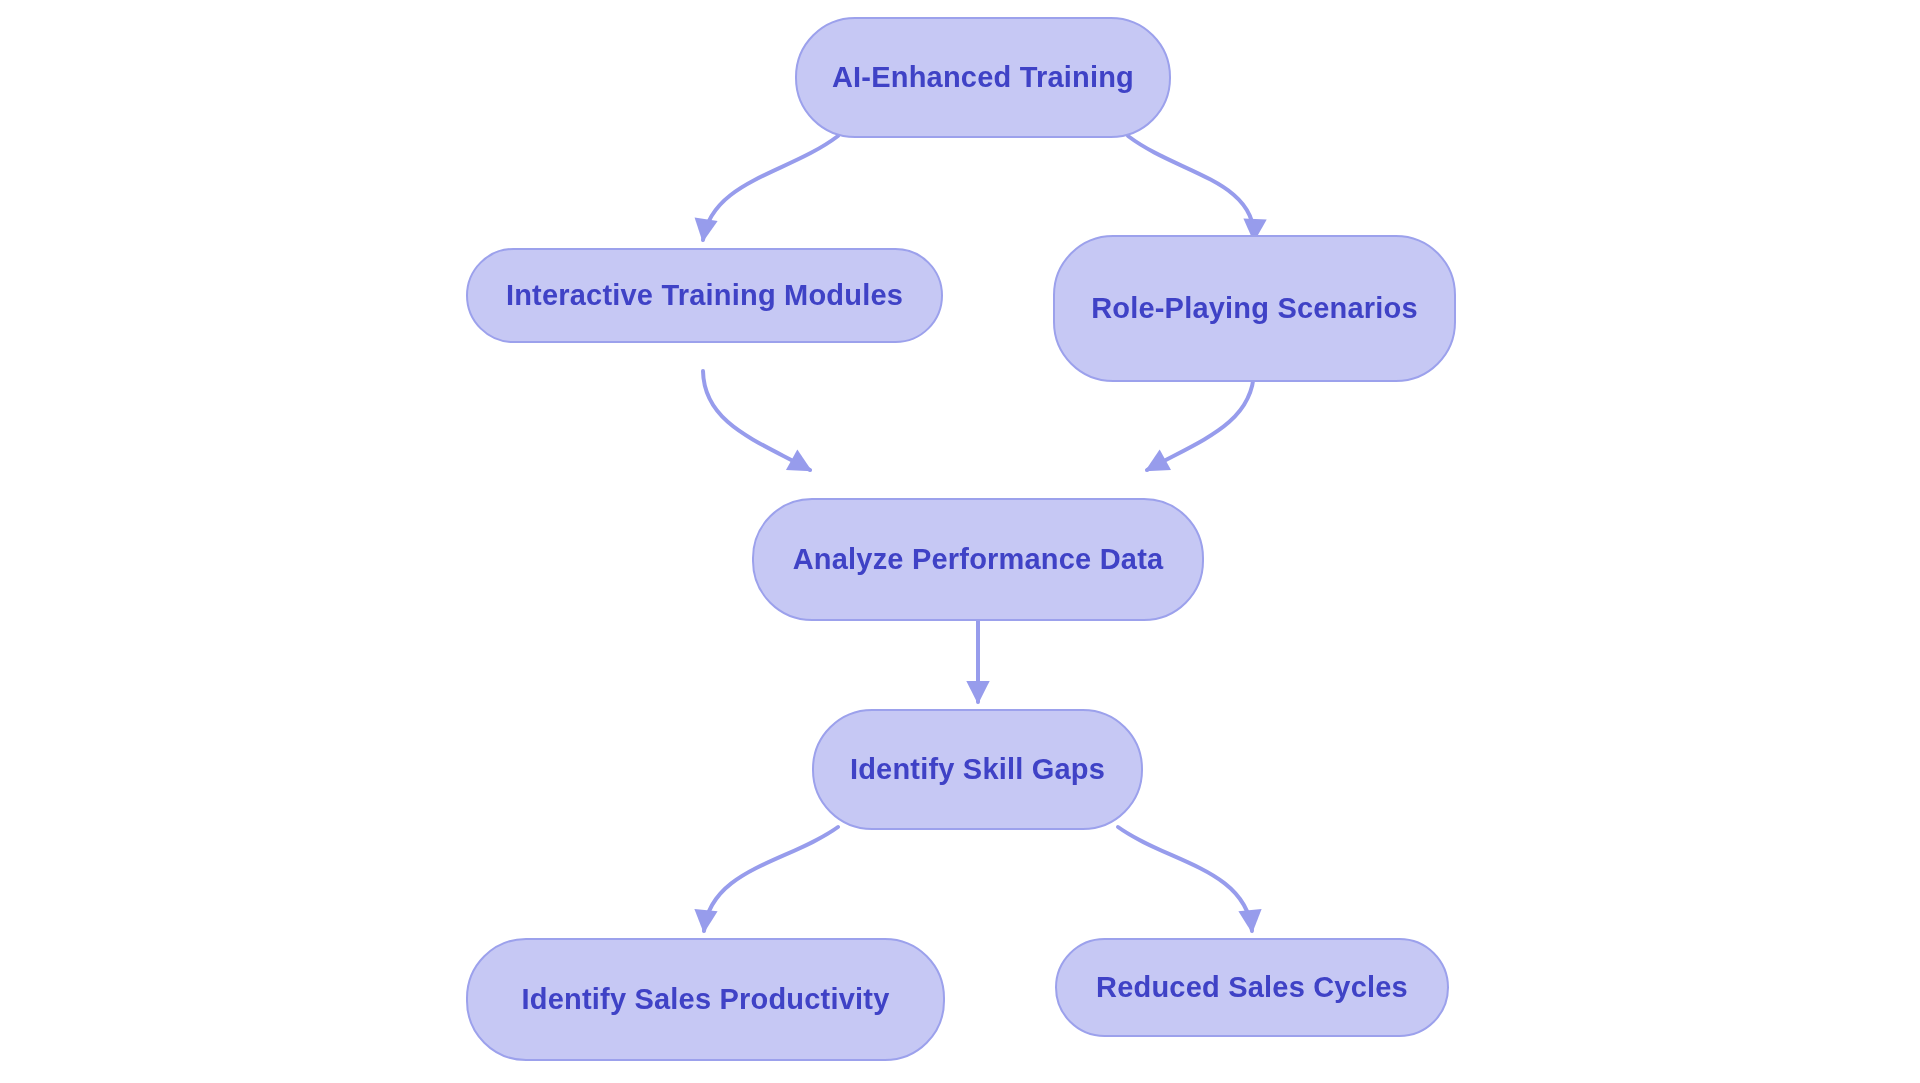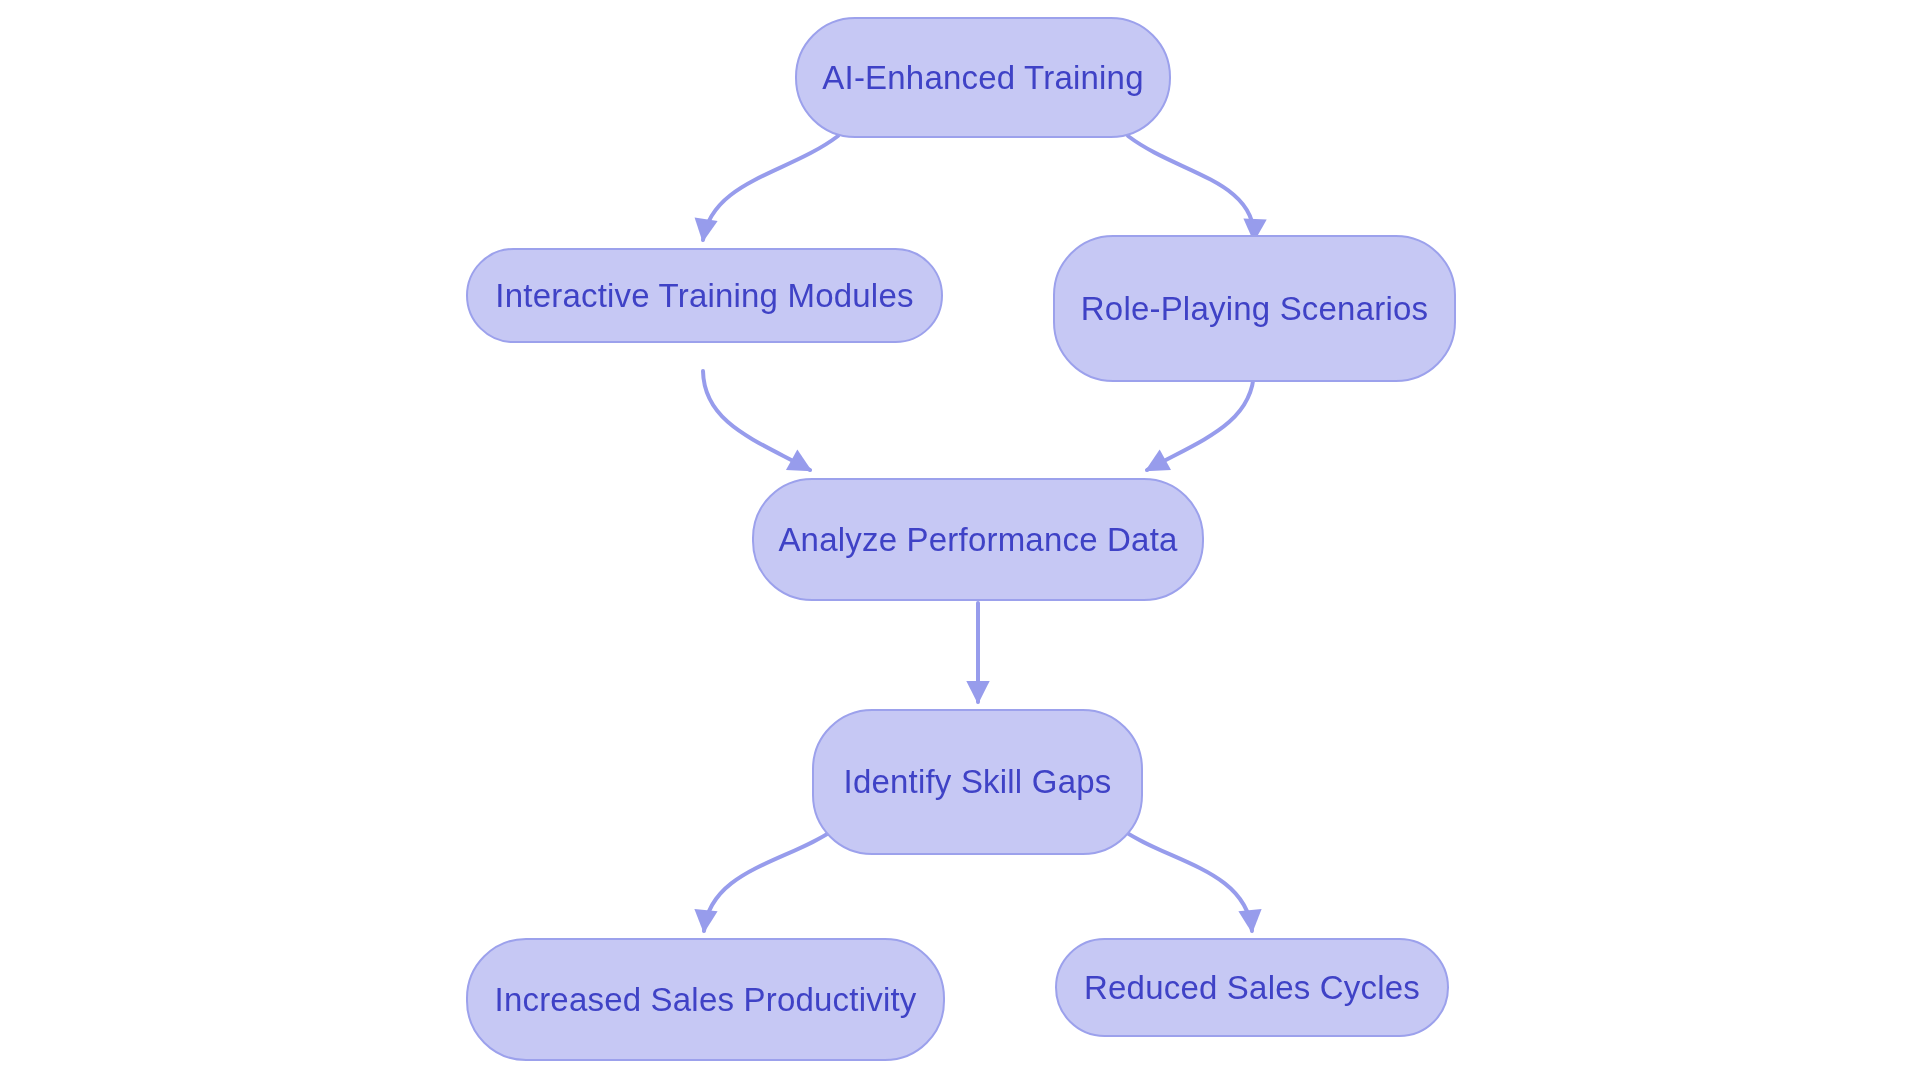--- a/index.html
+++ b/index.html
@@ -38,30 +38,30 @@
     background: var(--node-fill);
     border: 2px solid var(--node-border);
     border-radius: 60px;
     display: flex;
     align-items: center;
     justify-content: center;
     text-align: center;
   }
   .node-label {
     color: var(--node-text);
-    font-size: 33px;
-    font-weight: 400;
+    font-size: 29px;
+    font-weight: 700;
     letter-spacing: 0.2px;
     white-space: nowrap;
   }
   .n1 { left: 795px; top: 17px;  width: 376px; height: 121px; }
   .n2 { left: 466px; top: 248px; width: 477px; height: 95px; }
   .n3 { left: 1053px; top: 235px; width: 403px; height: 147px; }
-  .n4 { left: 752px; top: 478px; width: 452px; height: 123px; }
-  .n5 { left: 812px; top: 709px; width: 331px; height: 146px; }
+  .n4 { left: 752px; top: 498px; width: 452px; height: 123px; }
+  .n5 { left: 812px; top: 709px; width: 331px; height: 121px; }
   .n6 { left: 466px; top: 938px; width: 479px; height: 123px; }
   .n7 { left: 1055px; top: 938px; width: 394px; height: 99px; }
 </style>
 </head>
 <body>
 
 <div class="canvas">
 
   <svg class="edge-layer" viewBox="0 0 1920 1083" xmlns="http://www.w3.org/2000/svg">
     <defs>
@@ -99,20 +99,20 @@
 
   <div class="node n4">
     <span class="node-label">Analyze Performance Data</span>
   </div>
 
   <div class="node n5">
     <span class="node-label">Identify Skill Gaps</span>
   </div>
 
   <div class="node n6">
-    <span class="node-label">Increased Sales Productivity</span>
+    <span class="node-label">Identify Sales Productivity</span>
   </div>
 
   <div class="node n7">
     <span class="node-label">Reduced Sales Cycles</span>
   </div>
 
 </div>
 
 </body></html>

